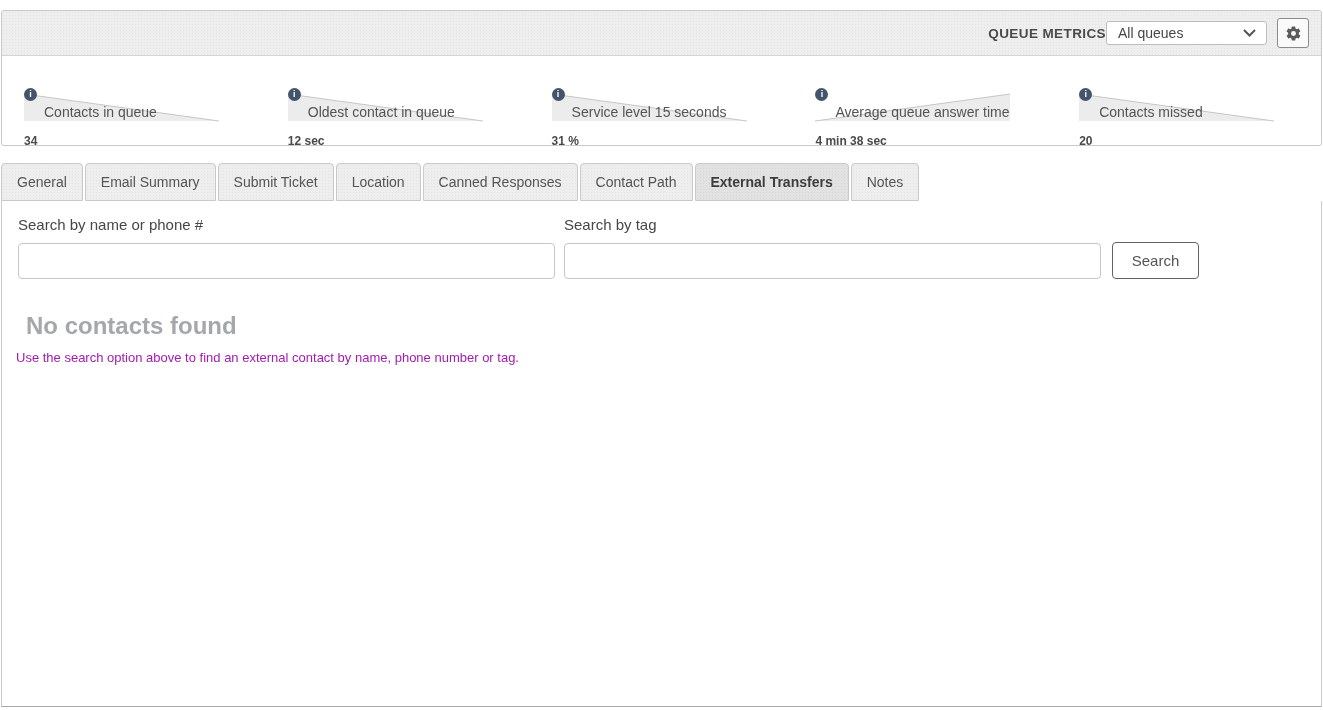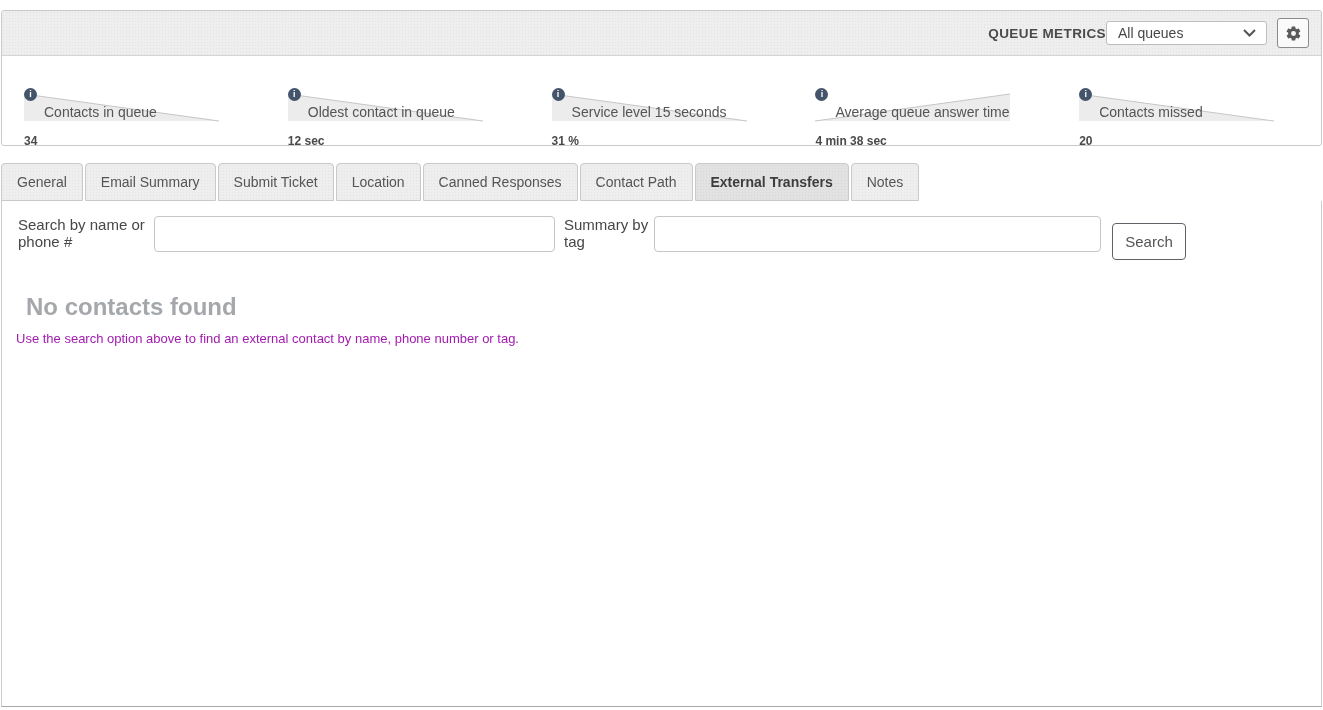--- a/index.html
+++ b/index.html
@@ -144,38 +144,38 @@
     background: #ffffff;
     border-left: 1px solid #cccccc;
     border-right: 1px solid #cccccc;
     border-bottom: 1px solid #a9a9a9;
   }
   .search-row {
     display: flex;
     align-items: flex-end;
     padding: 15px 16px 0 16px;
   }
-  .search-field { display: flex; flex-direction: row; }
+  .search-field { display: flex; flex-direction: column; }
   .search-field.name { width: 537px; margin-right: 9px; }
   .search-field.tag { width: 537px; margin-right: 11px; }
   .search-label { font-size: 15px; color: #474747; margin-bottom: 10px; }
   .search-input {
     height: 36px;
     border: 1px solid #c6c6c6;
     border-radius: 4px;
     padding: 0 10px;
     font-size: 14px;
     color: #444444;
     outline: none;
     width: 100%;
     background: #ffffff;
   }
   .search-button {
     height: 37px;
-    width: 74px;
+    width: 87px;
     background: #ffffff;
     border: 1px solid #5f6368;
     border-radius: 4px;
     font-size: 15px;
     color: #545454;
     font-family: inherit;
     cursor: pointer;
   }
 
   .empty-state { margin-top: 33px; padding-left: 14px; }
@@ -302,21 +302,21 @@
   <div class="tab texture">Notes</div>
 </nav>
 
 <section class="content-panel">
   <div class="search-row">
     <div class="search-field name">
       <label class="search-label">Search by name or phone #</label>
       <input class="search-input" type="text" value="" style="">
     </div>
     <div class="search-field tag">
-      <label class="search-label">Summary by tag</label>
+      <label class="search-label">Search by tag</label>
       <input class="search-input" type="text" value="" style="">
     </div>
     <button class="search-button">Search</button>
   </div>
 
   <div class="empty-state">
     <h2 class="empty-title">No contacts found</h2>
     <p class="empty-description">Use the search option above to find an external contact by name, phone number or tag.</p>
   </div>
 </section>

